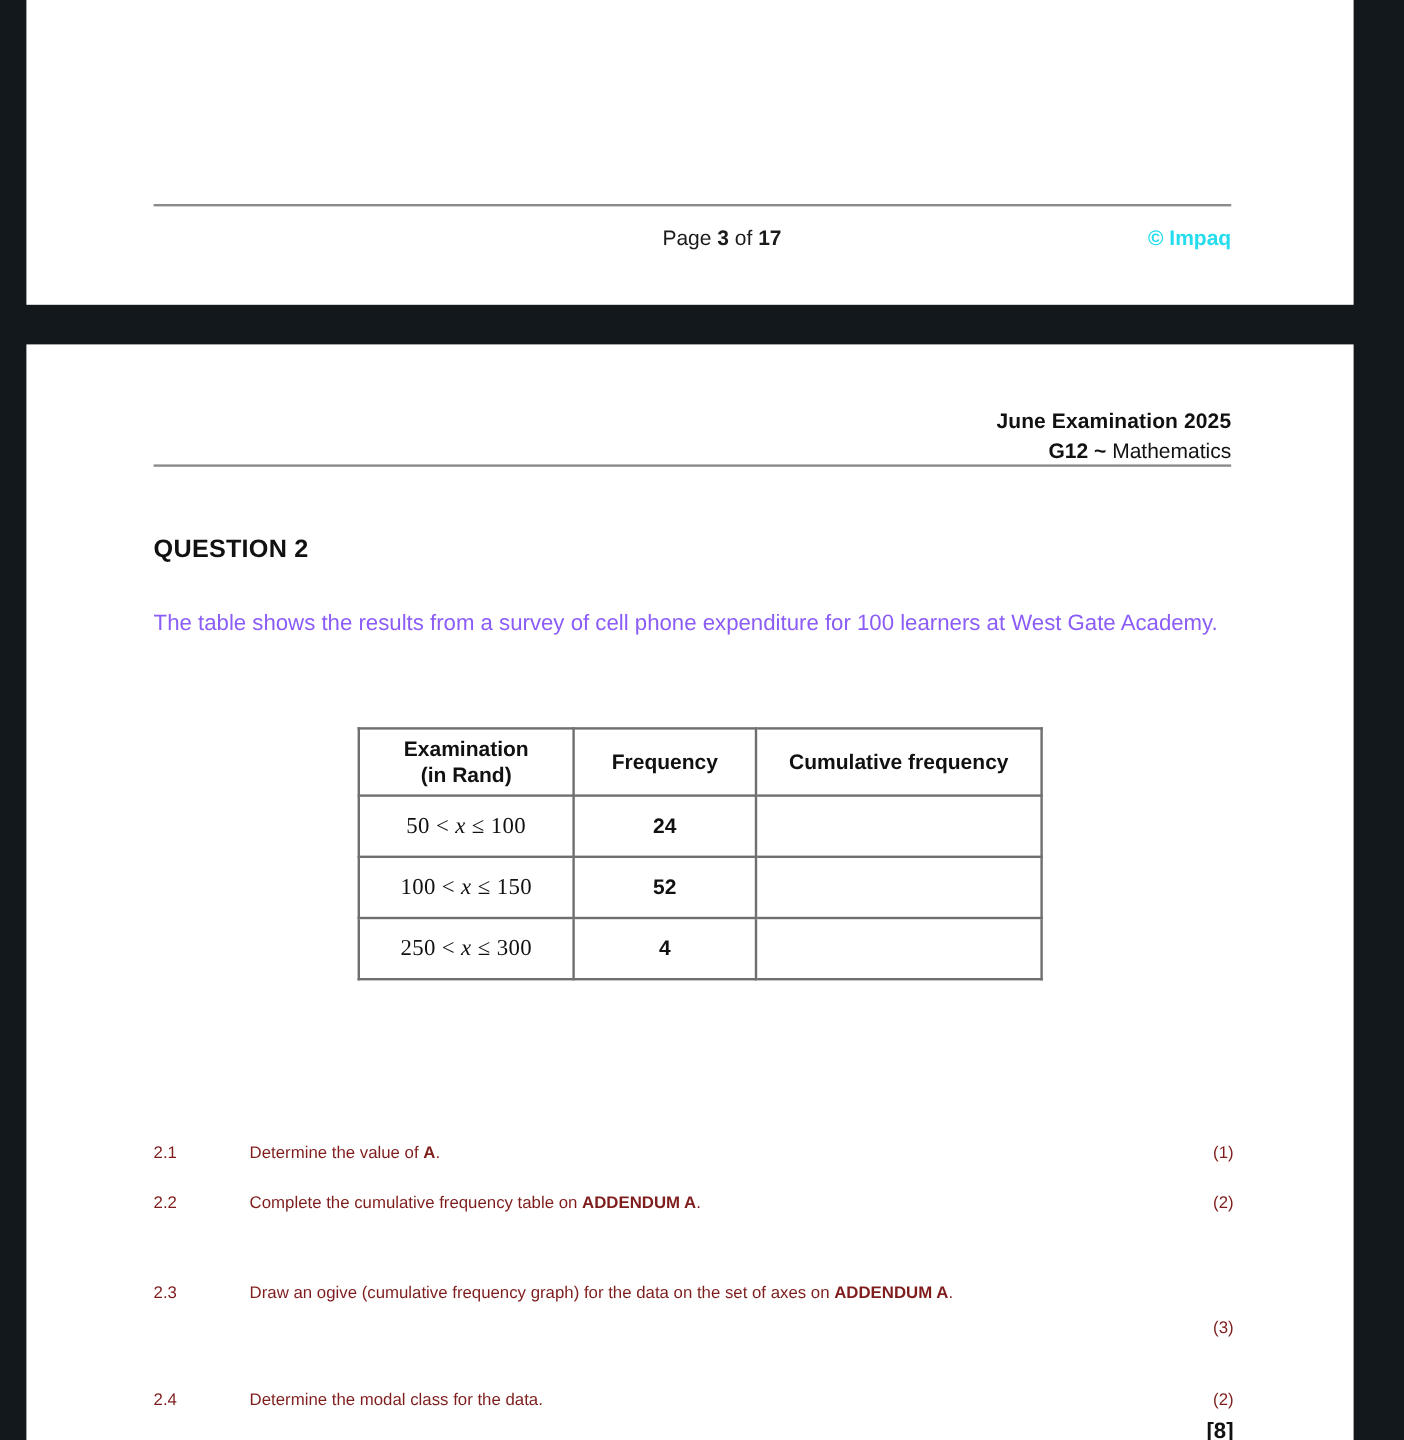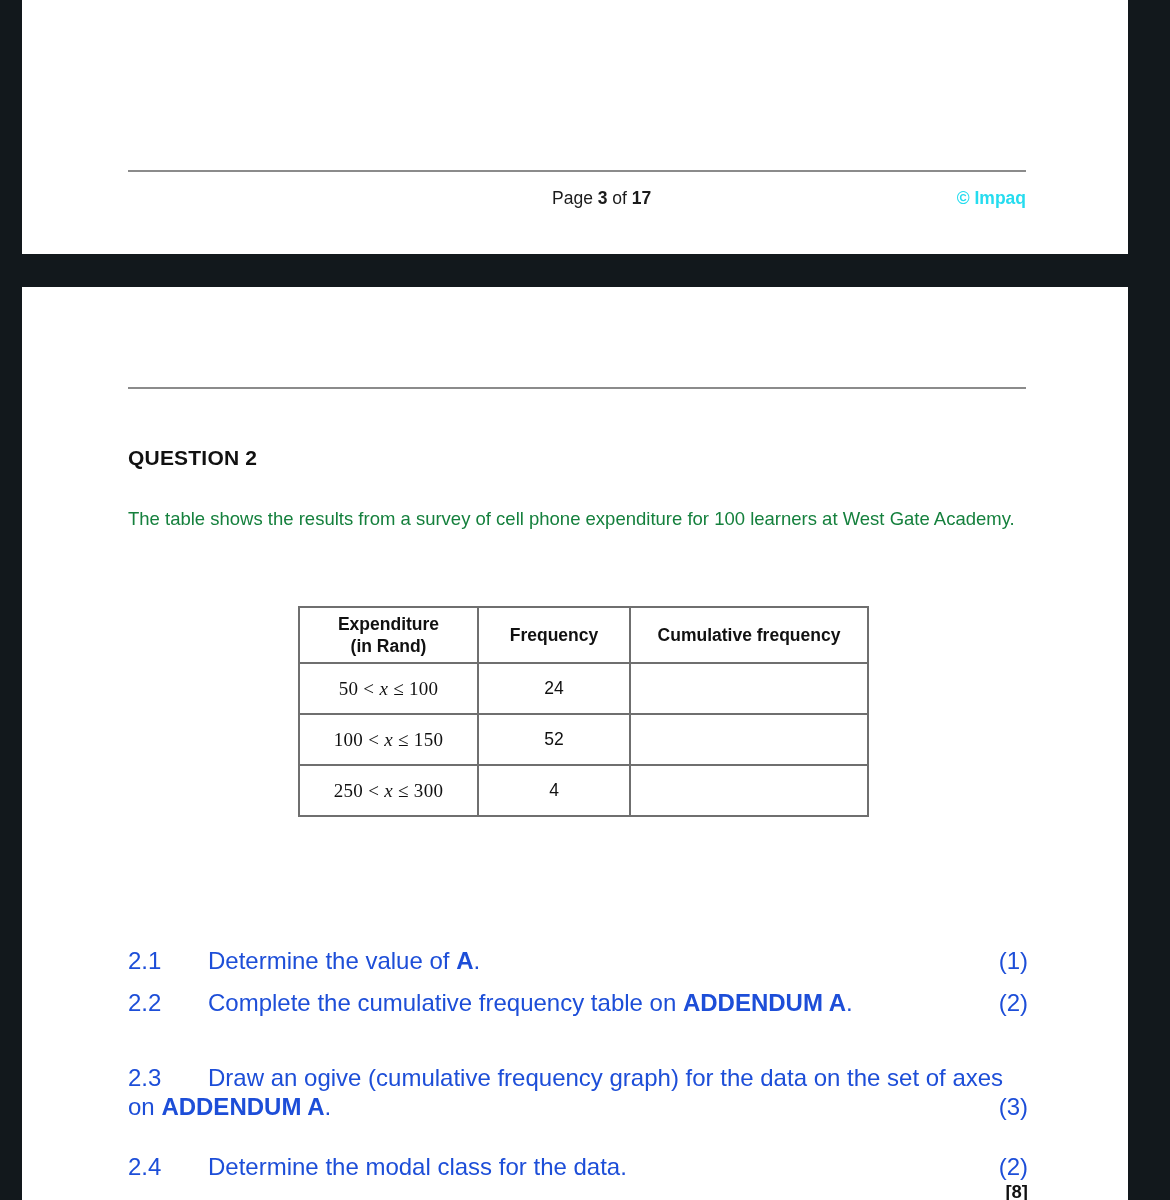--- a/index.html
+++ b/index.html
@@ -112,21 +112,21 @@
     color: #111111;
     letter-spacing: 0.2px;
   }
   .intro-text {
     position: absolute;
     left: 106px;
     top: 218px;
     width: 900px;
     font-size: 18.5px;
     line-height: 28px;
-    color: #15803d;
+    color: #8b5cf6;
   }
 
   
   .freq-table {
     position: absolute;
     left: 276px;
     top: 319px;
     border-collapse: collapse;
     background: #ffffff;
   }
@@ -154,32 +154,32 @@
   .interval-cell {
     font-family: "Liberation Serif", serif;
     font-size: 19px;
     letter-spacing: 0.3px;
   }
   .interval-cell i {
     font-style: italic;
   }
   .freq-cell {
     font-size: 17.5px;
-    font-weight: normal;
+    font-weight: bold;
   }
   .cumul-cell { }
 
   
   .sub-q {
     position: absolute;
     left: 106px;
     width: 900px;
-    font-size: 24px;
+    font-size: 14px;
     line-height: 29px;
-    color: #1d4ed8;
+    color: #7f1d1d;
   }
   .sub-q .num {
     position: absolute;
     left: 0;
     top: 0;
     width: 70px;
   }
   .sub-q .text {
     margin-left: 80px;
     margin-right: 70px;
@@ -220,31 +220,35 @@
 
     <div class="footer-row">
       <div class="page-number"><span>Page </span><b>3</b><span> of </span><b>17</b></div>
 
       <div class="impaq-mark"><span class="copy-glyph">©</span>&nbsp;<span>Impaq</span></div>
     </div>
   </div>
 
   <div class="page page-two">
 
+    <div class="doc-header">
+      <div class="line1">June Examination 2025</div>
+      <div class="line2"><b>G12 ~</b><span> Mathematics</span></div>
+    </div>
     <div class="header-rule"></div>
 
     <div class="question-title">QUESTION 2</div>
 
     <div class="intro-text">The table shows the results from a survey of cell phone expenditure for 100 learners at West Gate Academy.</div>
 
     <table class="freq-table">
       <thead>
         <tr>
           <th class="col-interval">
-            <div>Expenditure</div>
+            <div>Examination</div>
             <div>(in Rand)</div>
           </th>
           <th class="col-freq">Frequency</th>
           <th class="col-cumul">Cumulative frequency</th>
         </tr>
       </thead>
       <tbody id="freq-table-body">
           <tr>
             <td class="col-interval interval-cell"><span>50</span> <span>&lt;</span> <i>x</i> <span>≤</span> <span>100</span></td>
             <td class="col-freq freq-cell">24</td>

